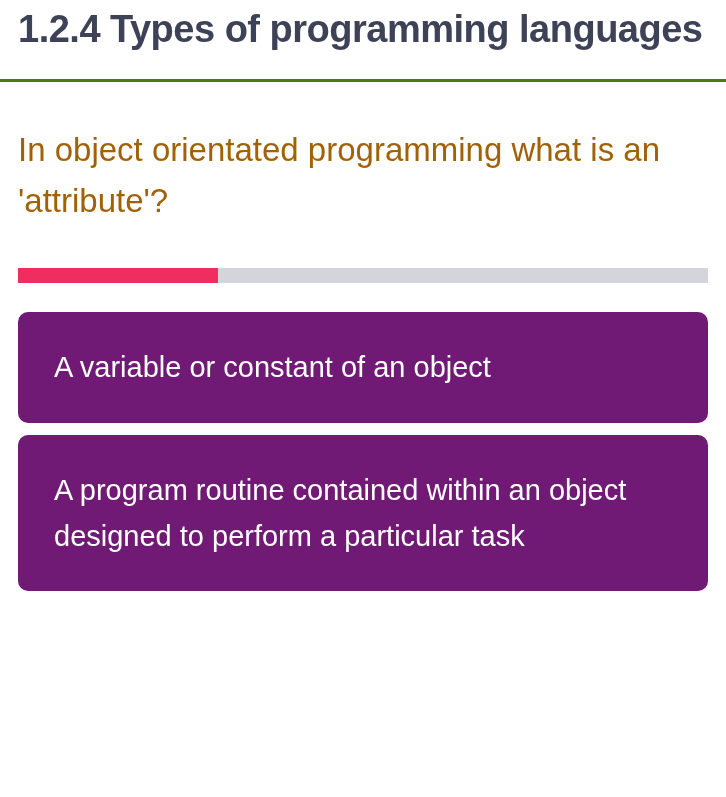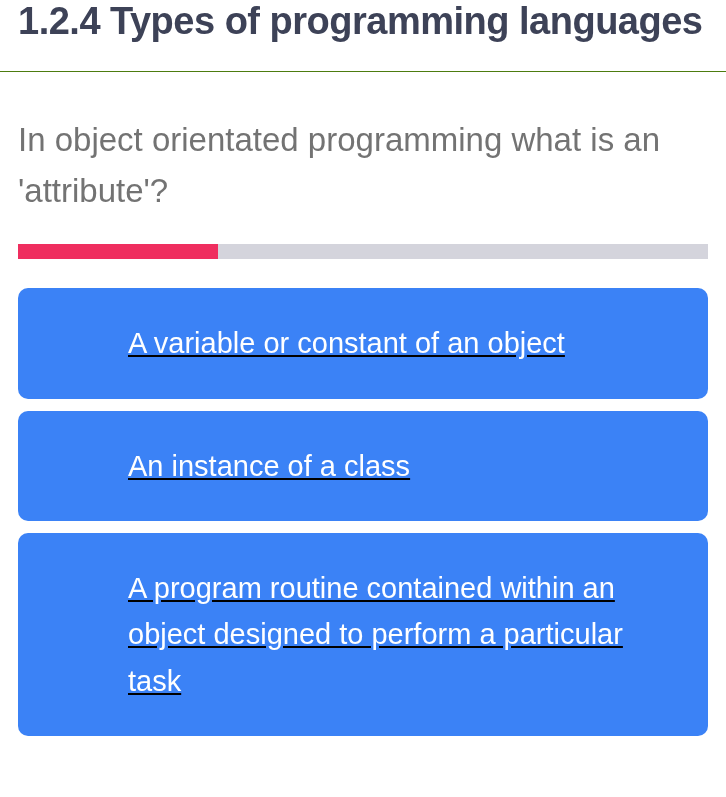--- a/index.html
+++ b/index.html
@@ -7,67 +7,66 @@
       margin: 0;
       padding: 0;
     }
     body {
       font-family: -apple-system, BlinkMacSystemFont, 'Segoe UI', Helvetica, Arial, sans-serif;
       background: #ffffff;
       width: 726px;
       overflow: hidden;
     }
     .header {
-      padding: 0 18px 28px 18px;
-      border-bottom: 1px solid #4d7c0f;
+      padding: 8px 18px 28px 18px;
+      border-bottom: 3px solid #4d7c0f;
     }
     .header-title {
       font-size: 38px;
       font-weight: 600;
       color: #3d4257;
       letter-spacing: -0.5px;
       white-space: nowrap;
     }
     .content {
       padding: 42px 18px 0 18px;
     }
     .question-text {
       font-size: 33px;
       font-weight: 500;
-      color: #737373;
+      color: #a16207;
       line-height: 1.55;
-      margin-bottom: 28px;
+      margin-bottom: 42px;
     }
     .progress-bar {
       height: 15px;
       background: #d4d4dc;
       border-radius: 0;
       margin-bottom: 29px;
       position: relative;
       overflow: hidden;
     }
     .progress-fill {
       height: 100%;
       background: #ef2e5f;
       width: 29%;
     }
     .answers {
       display: flex;
       flex-direction: column;
       gap: 12px;
     }
     .answer-option {
-      background: #3b82f6;
+      background: #701a75;
       border-radius: 10px;
-      padding: 32px 28px 32px 110px;
+      padding: 32px 28px 32px 36px;
       cursor: pointer;
       min-height: 100px;
       display: flex;
       align-items: center;
-      text-decoration: underline;
     }
     .answer-text {
       font-size: 29px;
       font-weight: 400;
       color: #ffffff;
       line-height: 1.6;
     }
   </style>
 </head>
 <body>
@@ -81,19 +80,16 @@
 
   <div class="progress-bar">
     <div class="progress-fill" style="width: 29%;"></div>
   </div>
 
   <div class="answers">
     <div class="answer-option">
       <span class="answer-text">A variable or constant of an object</span>
     </div>
     <div class="answer-option">
-      <span class="answer-text">An instance of a class</span>
-    </div>
-    <div class="answer-option">
       <span class="answer-text">A program routine contained within an object designed to perform a particular task</span>
     </div>
   </div>
 </div>
 
 </body></html>

